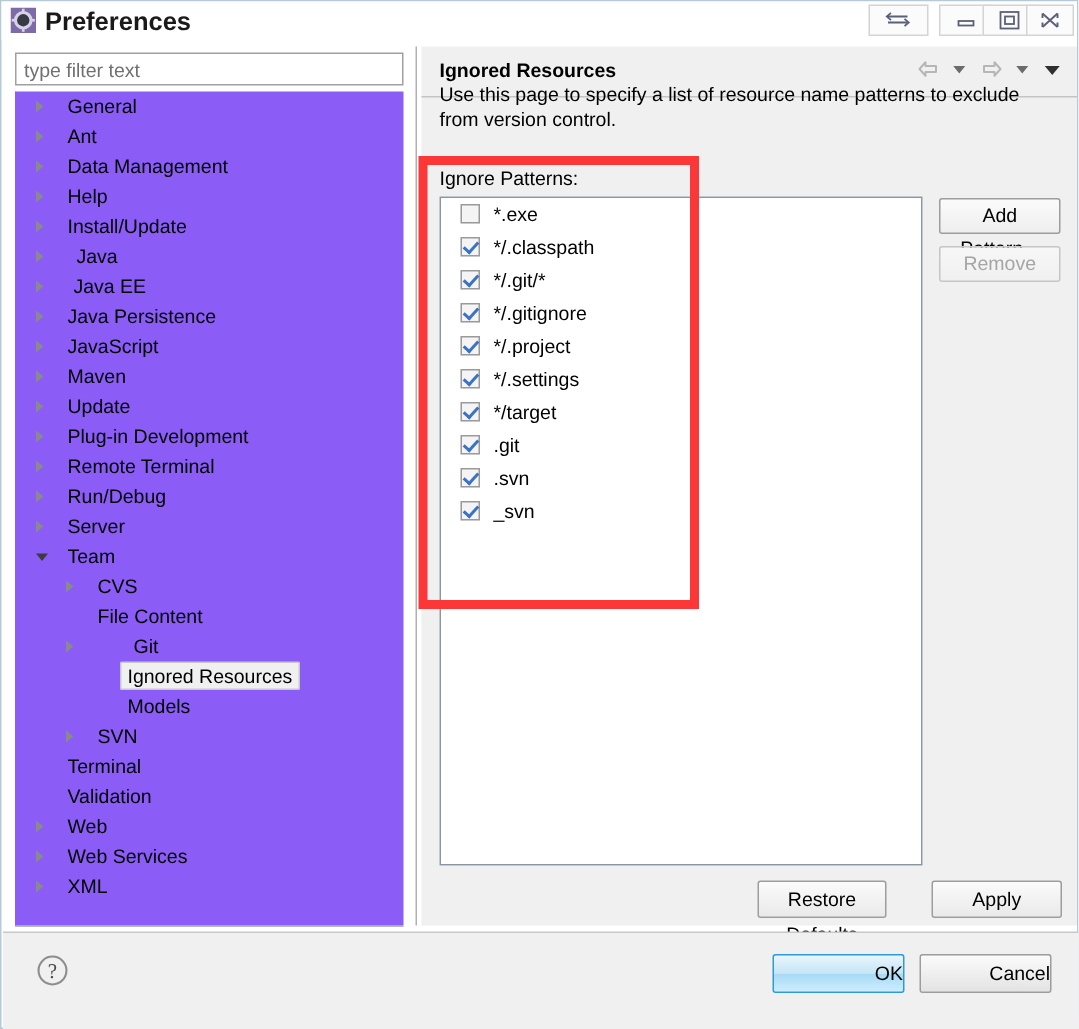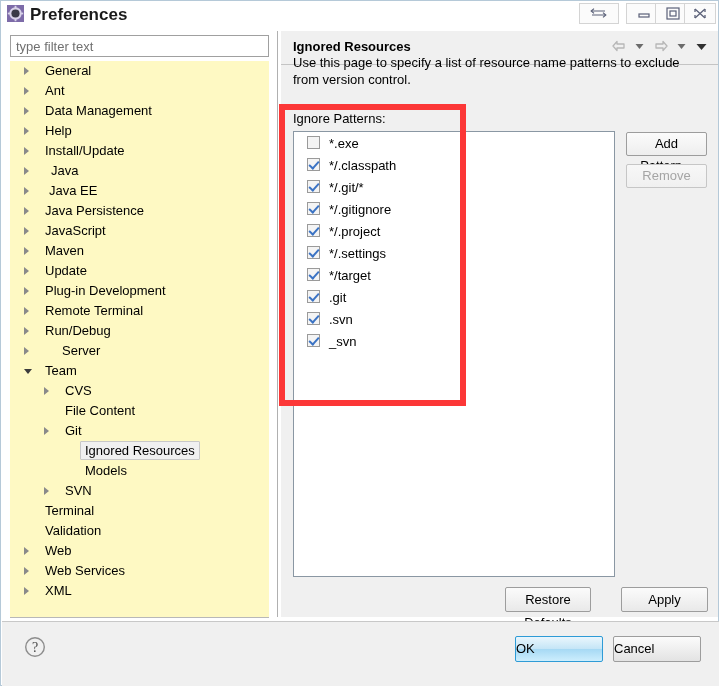--- a/index.html
+++ b/index.html
@@ -87,21 +87,21 @@
     background: transparent;
   }
   #filter-input::placeholder { color: #707070; opacity: 1; }
 
   
   #tree-panel {
     position: absolute;
     left: 9px; top: 60px;
     width: 259px;
     height: 556px;
-    background: #fef9c3;
+    background: #8b5cf6;
     overflow: hidden;
   }
   #tree-left-border {
     position: absolute;
     left: 9px; top: 60px;
     width: 1px; height: 556px;
     background: #b8b8b8;
   }
   #tree-bottom-border {
     position: absolute;
@@ -302,21 +302,21 @@
     width: 22px; height: 22px;
   }
   .dlg-btn {
     position: absolute;
     top: 14px;
     height: 26px;
     width: 88px;
     border-radius: 2px;
     font-family: "Liberation Sans", sans-serif;
     font-size: 13px;
-    text-align: left;
+    text-align: right;
     line-height: 24px;
     box-sizing: border-box;
     color: #000000;
   }
   #btn-ok {
     left: 513px;
     border: 1px solid #2e9bd6;
     background: linear-gradient(#eaf6fd, #c4e5f6 50%, #a6d9f4 51%, #cdeefd);
   }
   #btn-cancel {
@@ -400,25 +400,25 @@
       <div class="tree-item"><span class="twisty collapsed" style="left: 14px;"></span><span class="tree-label" style="margin-left: 30px;">Install/Update</span></div>
       <div class="tree-item"><span class="twisty collapsed" style="left: 14px;"></span><span class="tree-label" style="margin-left: 36px;">Java</span></div>
       <div class="tree-item"><span class="twisty collapsed" style="left: 14px;"></span><span class="tree-label" style="margin-left: 34px;">Java EE</span></div>
       <div class="tree-item"><span class="twisty collapsed" style="left: 14px;"></span><span class="tree-label" style="margin-left: 30px;">Java Persistence</span></div>
       <div class="tree-item"><span class="twisty collapsed" style="left: 14px;"></span><span class="tree-label" style="margin-left: 30px;">JavaScript</span></div>
       <div class="tree-item"><span class="twisty collapsed" style="left: 14px;"></span><span class="tree-label" style="margin-left: 30px;">Maven</span></div>
       <div class="tree-item"><span class="twisty collapsed" style="left: 14px;"></span><span class="tree-label" style="margin-left: 30px;">Update</span></div>
       <div class="tree-item"><span class="twisty collapsed" style="left: 14px;"></span><span class="tree-label" style="margin-left: 30px;">Plug-in Development</span></div>
       <div class="tree-item"><span class="twisty collapsed" style="left: 14px;"></span><span class="tree-label" style="margin-left: 30px;">Remote Terminal</span></div>
       <div class="tree-item"><span class="twisty collapsed" style="left: 14px;"></span><span class="tree-label" style="margin-left: 30px;">Run/Debug</span></div>
-      <div class="tree-item"><span class="twisty collapsed" style="left: 14px;"></span><span class="tree-label" style="margin-left: 47px;">Server</span></div>
+      <div class="tree-item"><span class="twisty collapsed" style="left: 14px;"></span><span class="tree-label" style="margin-left: 30px;">Server</span></div>
       <div class="tree-item"><span class="twisty expanded" style="left: 14px;"></span><span class="tree-label" style="margin-left: 30px;">Team</span></div>
       <div class="tree-item"><span class="twisty collapsed" style="left: 34px;"></span><span class="tree-label" style="margin-left: 50px;">CVS</span></div>
       <div class="tree-item"><span class="tree-label" style="margin-left: 50px;">File Content</span></div>
-      <div class="tree-item"><span class="twisty collapsed" style="left: 34px;"></span><span class="tree-label" style="margin-left: 50px;">Git</span></div>
+      <div class="tree-item"><span class="twisty collapsed" style="left: 34px;"></span><span class="tree-label" style="margin-left: 74px;">Git</span></div>
       <div class="tree-item selected"><span class="tree-label" style="margin-left: 70px;">Ignored Resources</span></div>
       <div class="tree-item"><span class="tree-label" style="margin-left: 70px;">Models</span></div>
       <div class="tree-item"><span class="twisty collapsed" style="left: 34px;"></span><span class="tree-label" style="margin-left: 50px;">SVN</span></div>
       <div class="tree-item"><span class="tree-label" style="margin-left: 30px;">Terminal</span></div>
       <div class="tree-item"><span class="tree-label" style="margin-left: 30px;">Validation</span></div>
       <div class="tree-item"><span class="twisty collapsed" style="left: 14px;"></span><span class="tree-label" style="margin-left: 30px;">Web</span></div>
       <div class="tree-item"><span class="twisty collapsed" style="left: 14px;"></span><span class="tree-label" style="margin-left: 30px;">Web Services</span></div>
       <div class="tree-item"><span class="twisty collapsed" style="left: 14px;"></span><span class="tree-label" style="margin-left: 30px;">XML</span></div>
     </div>
 

